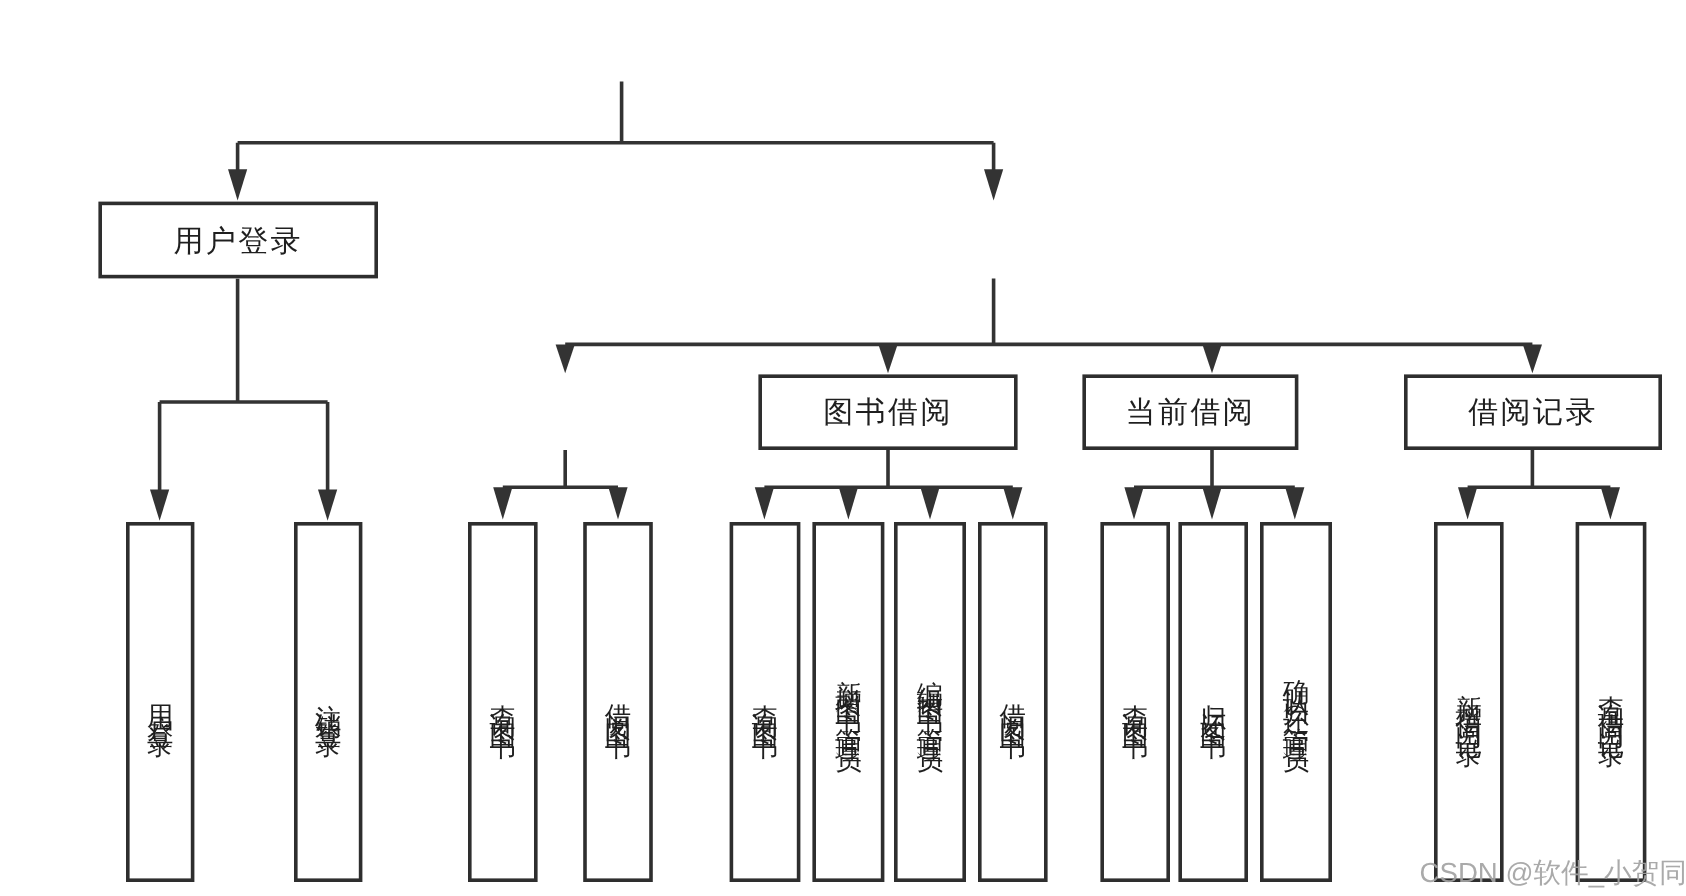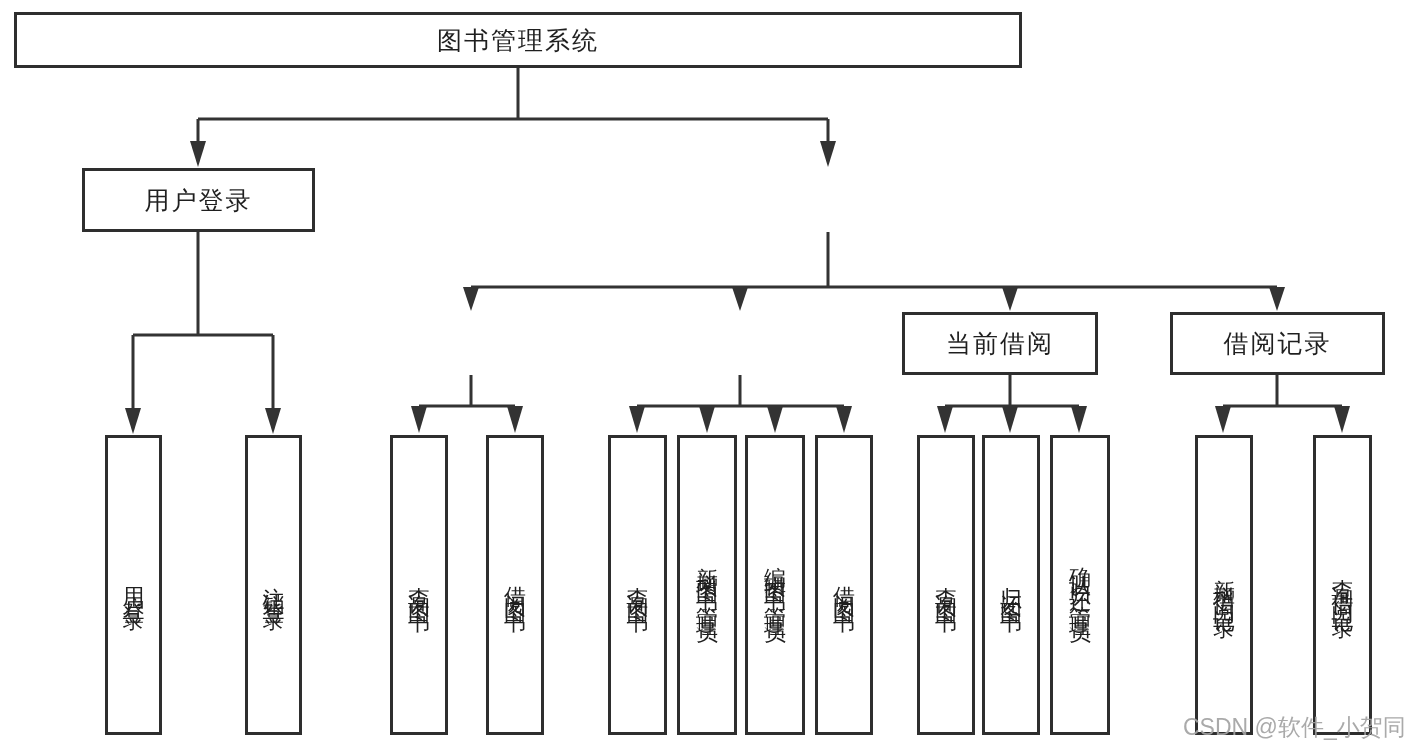--- a/index.html
+++ b/index.html
@@ -63,25 +63,25 @@
       <polygon points="767,406 783,406 775,433"></polygon>
       <polygon points="836,406 852,406 844,433"></polygon>
       <polygon points="937,406 953,406 945,433"></polygon>
       <polygon points="1002,406 1018,406 1010,433"></polygon>
       <polygon points="1071,406 1087,406 1079,433"></polygon>
       <polygon points="1215,406 1231,406 1223,433"></polygon>
       <polygon points="1334,406 1350,406 1342,433"></polygon>
     </g>
   </svg>
 
-  <div class="hnode" style="left:14px;top:12px;width:1008px;height:56px">图书管理系统</div>
 
   <div class="hnode" style="left:82px;top:168px;width:233px;height:64px">用户登录</div>
 
-  <div class="hnode" style="left:902px;top:312px;width:196px;height:63px">当前借阅</div>
+  <div class="hnode" style="left:632px;top:312px;width:216px;height:63px">图书借阅</div>
+  <div class="hnode" style="left:902px;top:312px;width:180px;height:63px">当前借阅</div>
   <div class="hnode" style="left:1170px;top:312px;width:215px;height:63px">借阅记录</div>
 
   <div class="vnode" style="left:105px;top:435px;width:57px;height:300px">用户登录</div>
   <div class="vnode" style="left:245px;top:435px;width:57px;height:300px">注销登录</div>
 
   <div class="vnode" style="left:390px;top:435px;width:58px;height:300px">查询图书</div>
   <div class="vnode" style="left:486px;top:435px;width:58px;height:300px">借阅图书</div>
 
   <div class="vnode" style="left:608px;top:435px;width:59px;height:300px">查询图书</div>
   <div class="vnode" style="left:677px;top:435px;width:60px;height:300px">新增图书（管理员）</div>

